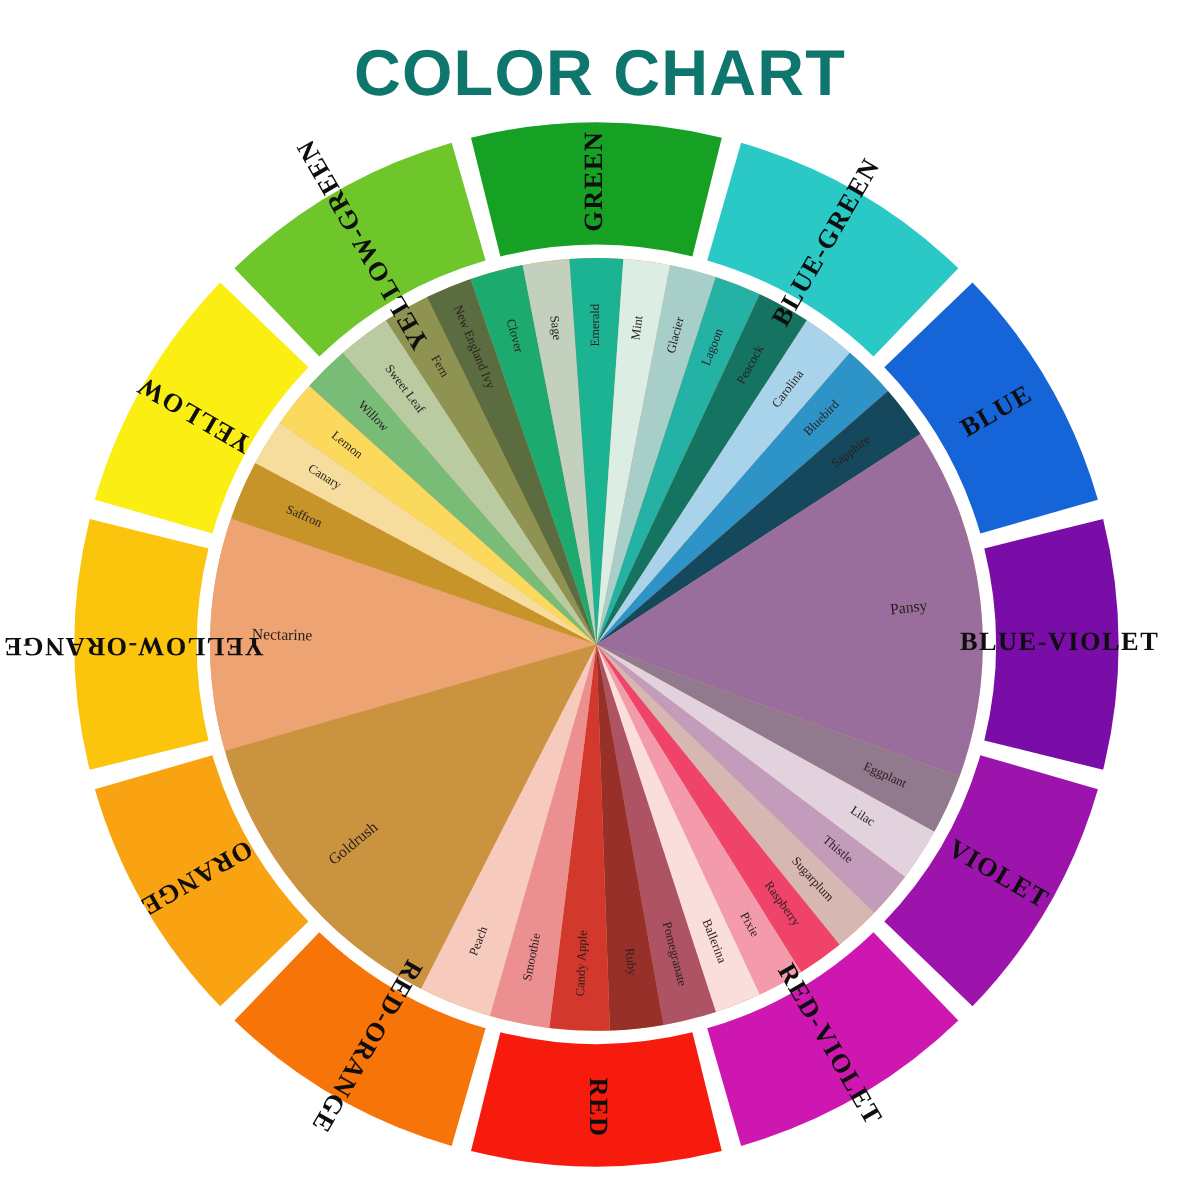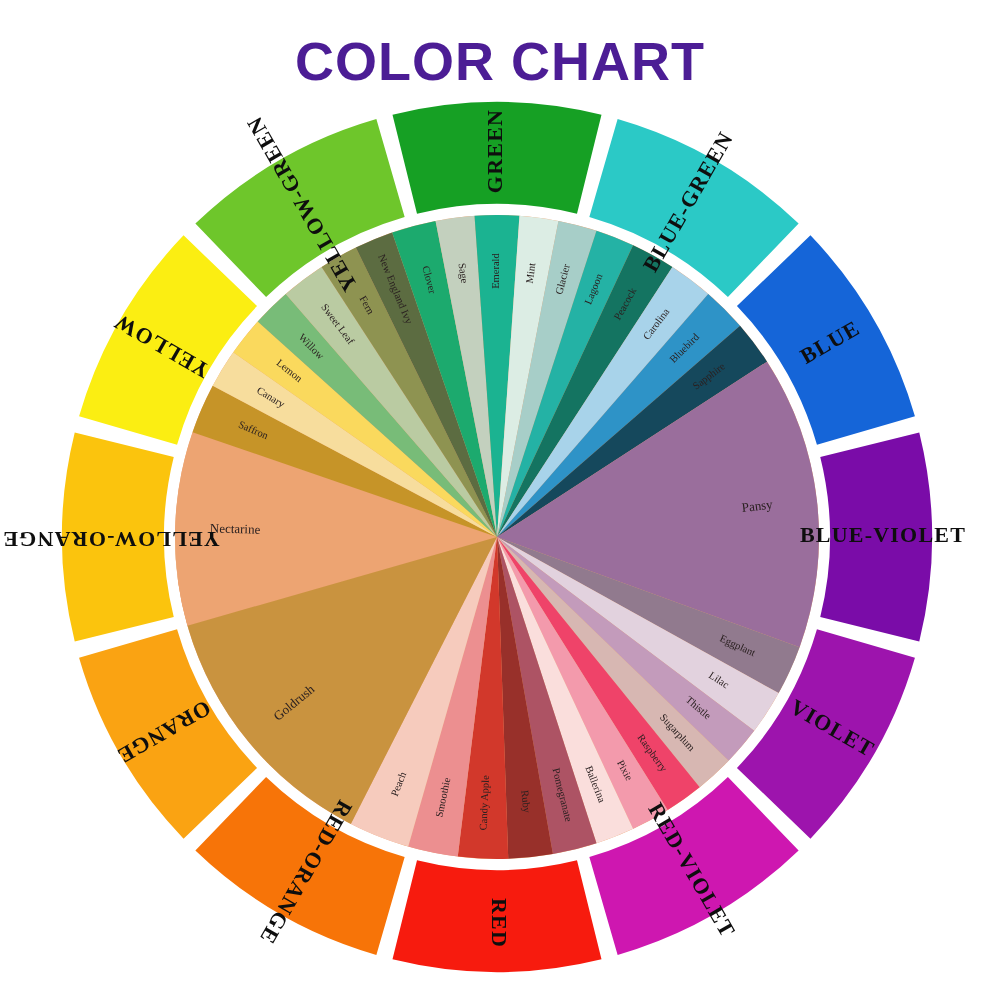--- a/index.html
+++ b/index.html
@@ -10,21 +10,21 @@
     overflow:hidden;
   }
   #page-title{
     position:absolute;
     top:30px;left:0;width:1000px;
     text-align:center;
     font-family:"Liberation Sans", sans-serif;
     font-weight:bold;
     font-size:54px;
     letter-spacing:1px;
-    color:#4c1d95;
+    color:#0f766e;
   }
   #wheel-wrap{
     position:absolute;
     left:0;top:95px;
     width:1000px;height:900px;
   }
   svg{display:block;}
   .ring-label{
     font-family:"Liberation Serif", serif;
     font-weight:bold;

